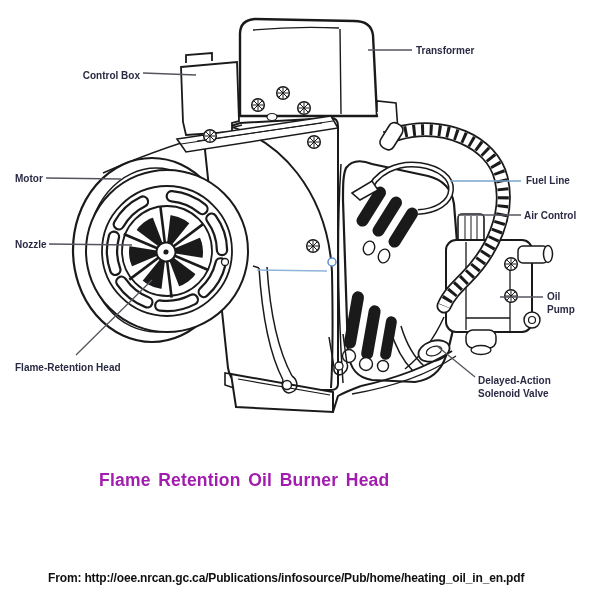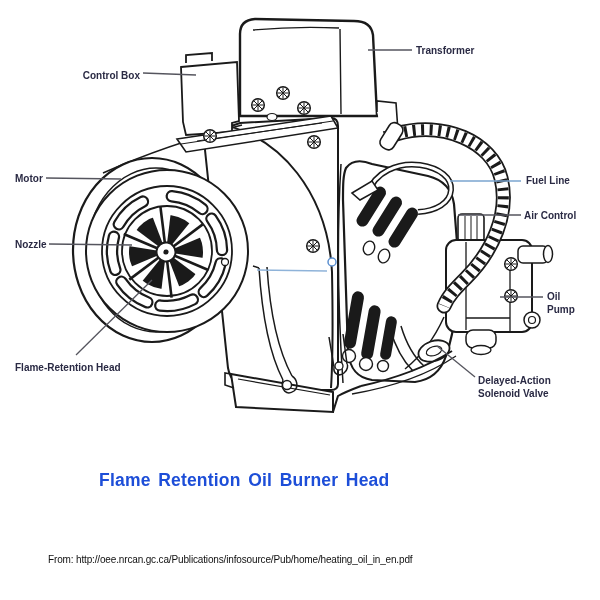--- a/index.html
+++ b/index.html
@@ -2,22 +2,22 @@
 <html><head>
 <meta charset="utf-8">
 <style>
   html,body{margin:0;padding:0;background:#ffffff;}
   #page{position:relative;width:600px;height:600px;background:#ffffff;overflow:hidden;
         font-family:"Liberation Sans",sans-serif;}
   #figure-svg{position:absolute;left:0;top:0;}
   .diagram-label{font-family:"Liberation Sans",sans-serif;font-size:10px;font-weight:bold;
                  fill:#2a2a44;}
   #caption-title{position:absolute;left:99px;top:470px;font-size:17.5px;font-weight:bold;
-                 color:#1d4ed8;letter-spacing:.2px;word-spacing:2.5px;white-space:nowrap;}
-  #source-line{position:absolute;left:48px;top:554px;font-size:10px;font-weight:normal;
+                 color:#a21caf;letter-spacing:.2px;word-spacing:2.5px;white-space:nowrap;}
+  #source-line{position:absolute;left:48px;top:571px;font-size:12px;font-weight:bold;
                color:#101010;letter-spacing:-.15px;white-space:nowrap;}
   .ln{stroke:#1a1a1a;fill:none;}
   .fw{fill:#ffffff;stroke:#1a1a1a;}
 </style>
 </head>
 <body>
 
 <div id="page">
 
   <svg id="figure-svg" width="600" height="455" viewBox="0 0 600 455">

